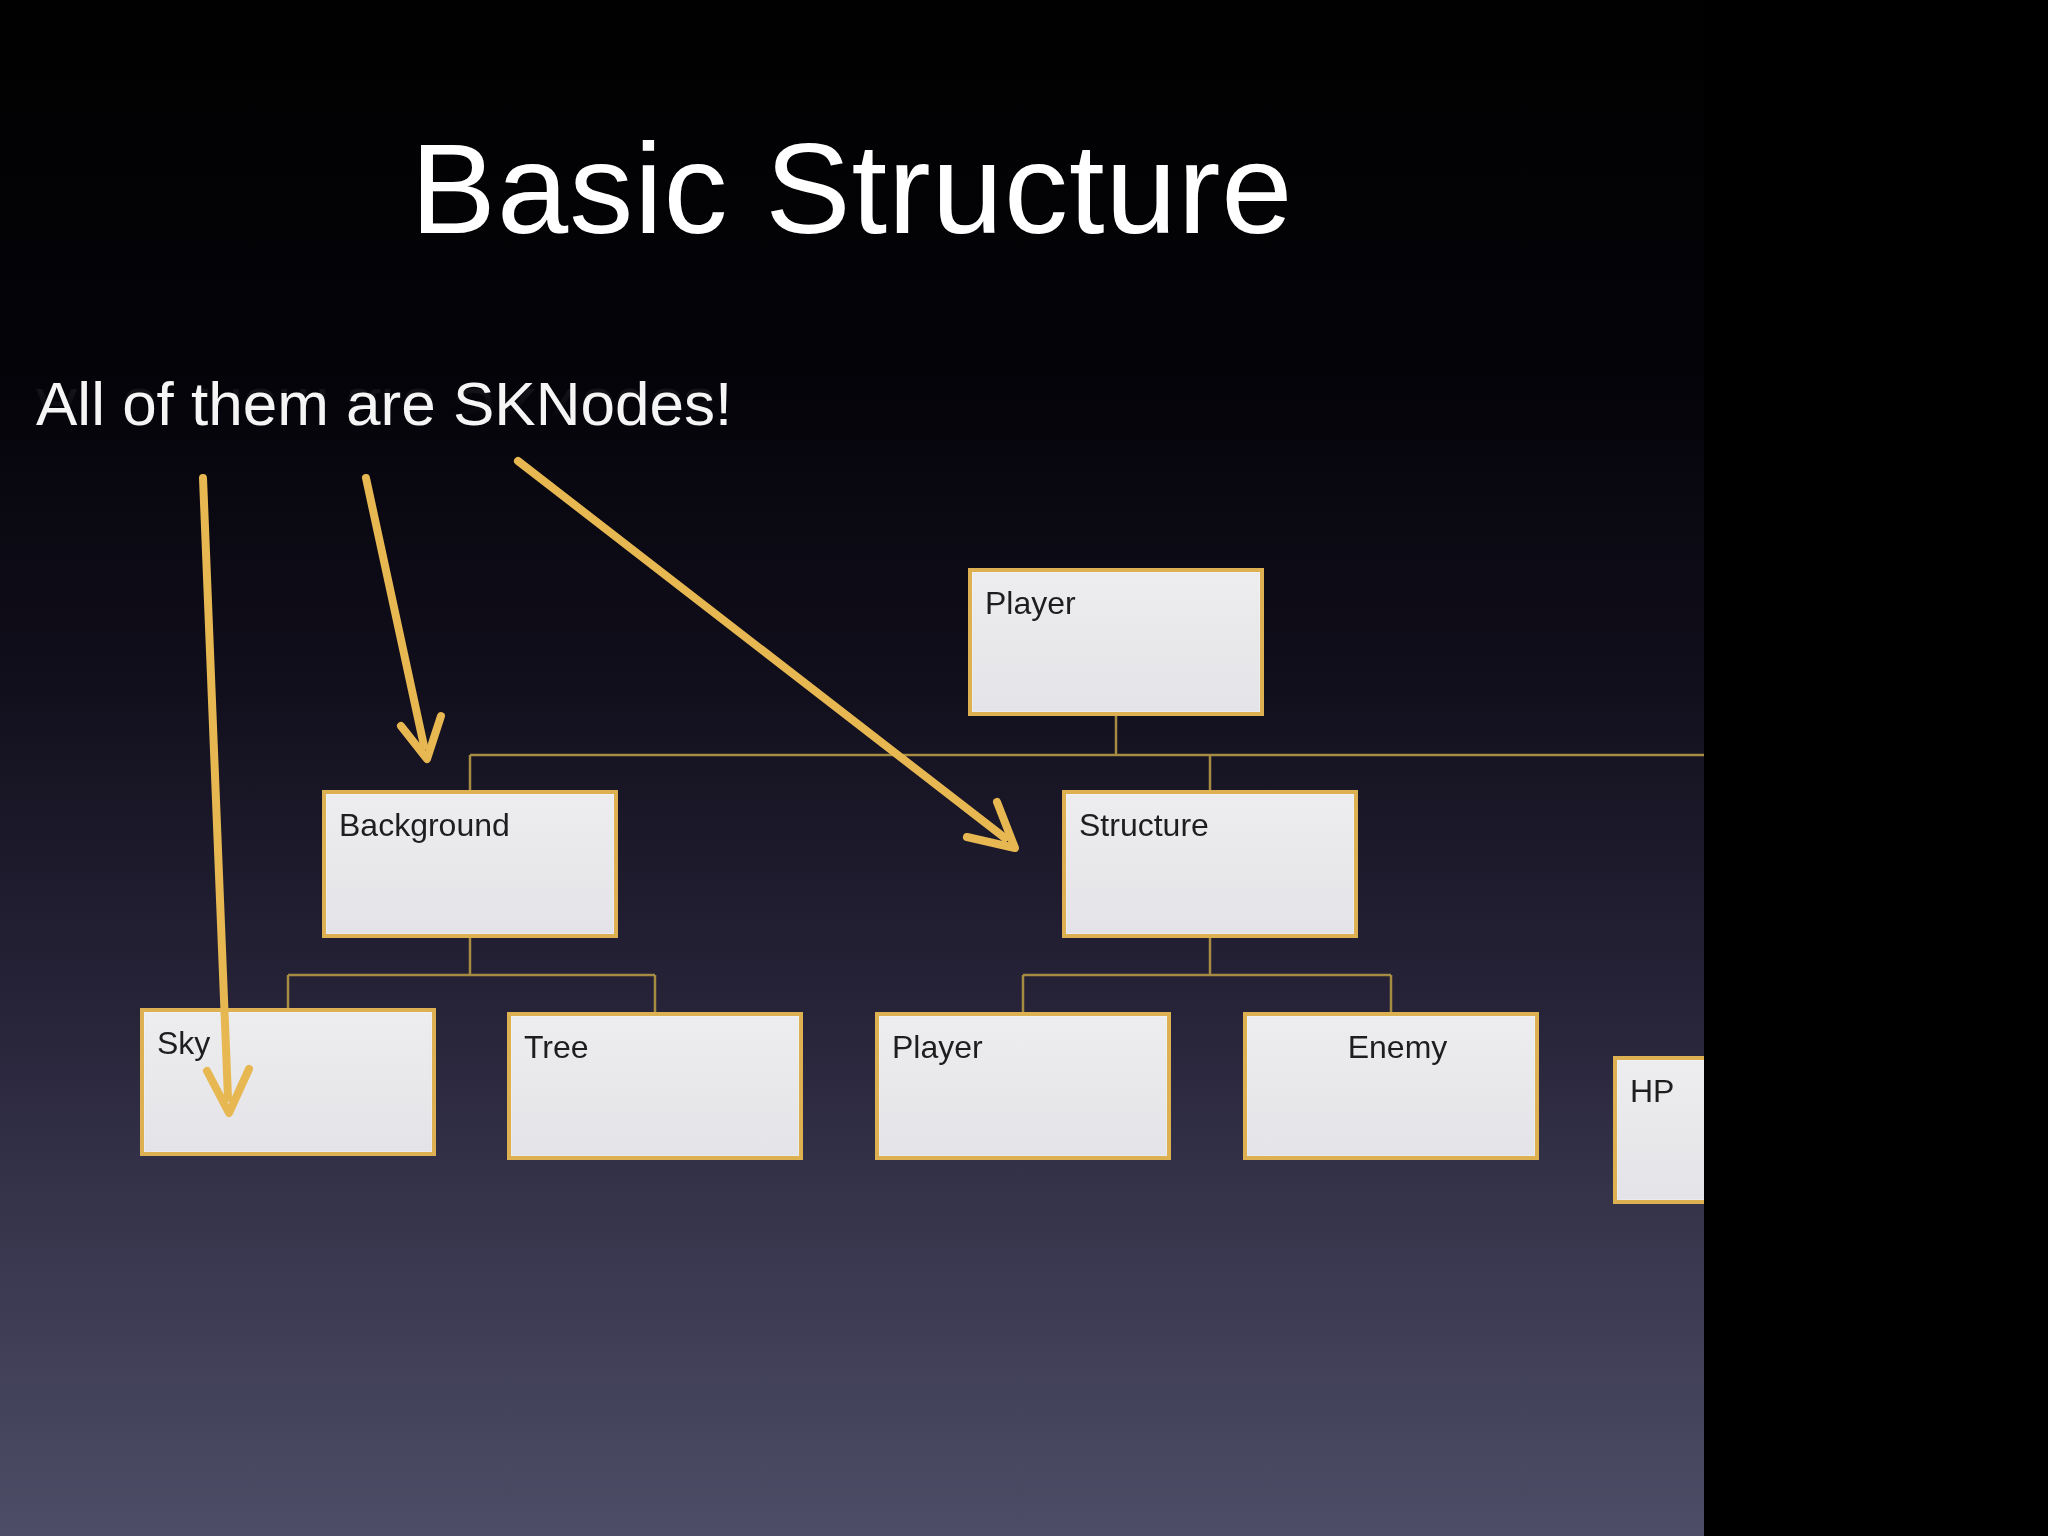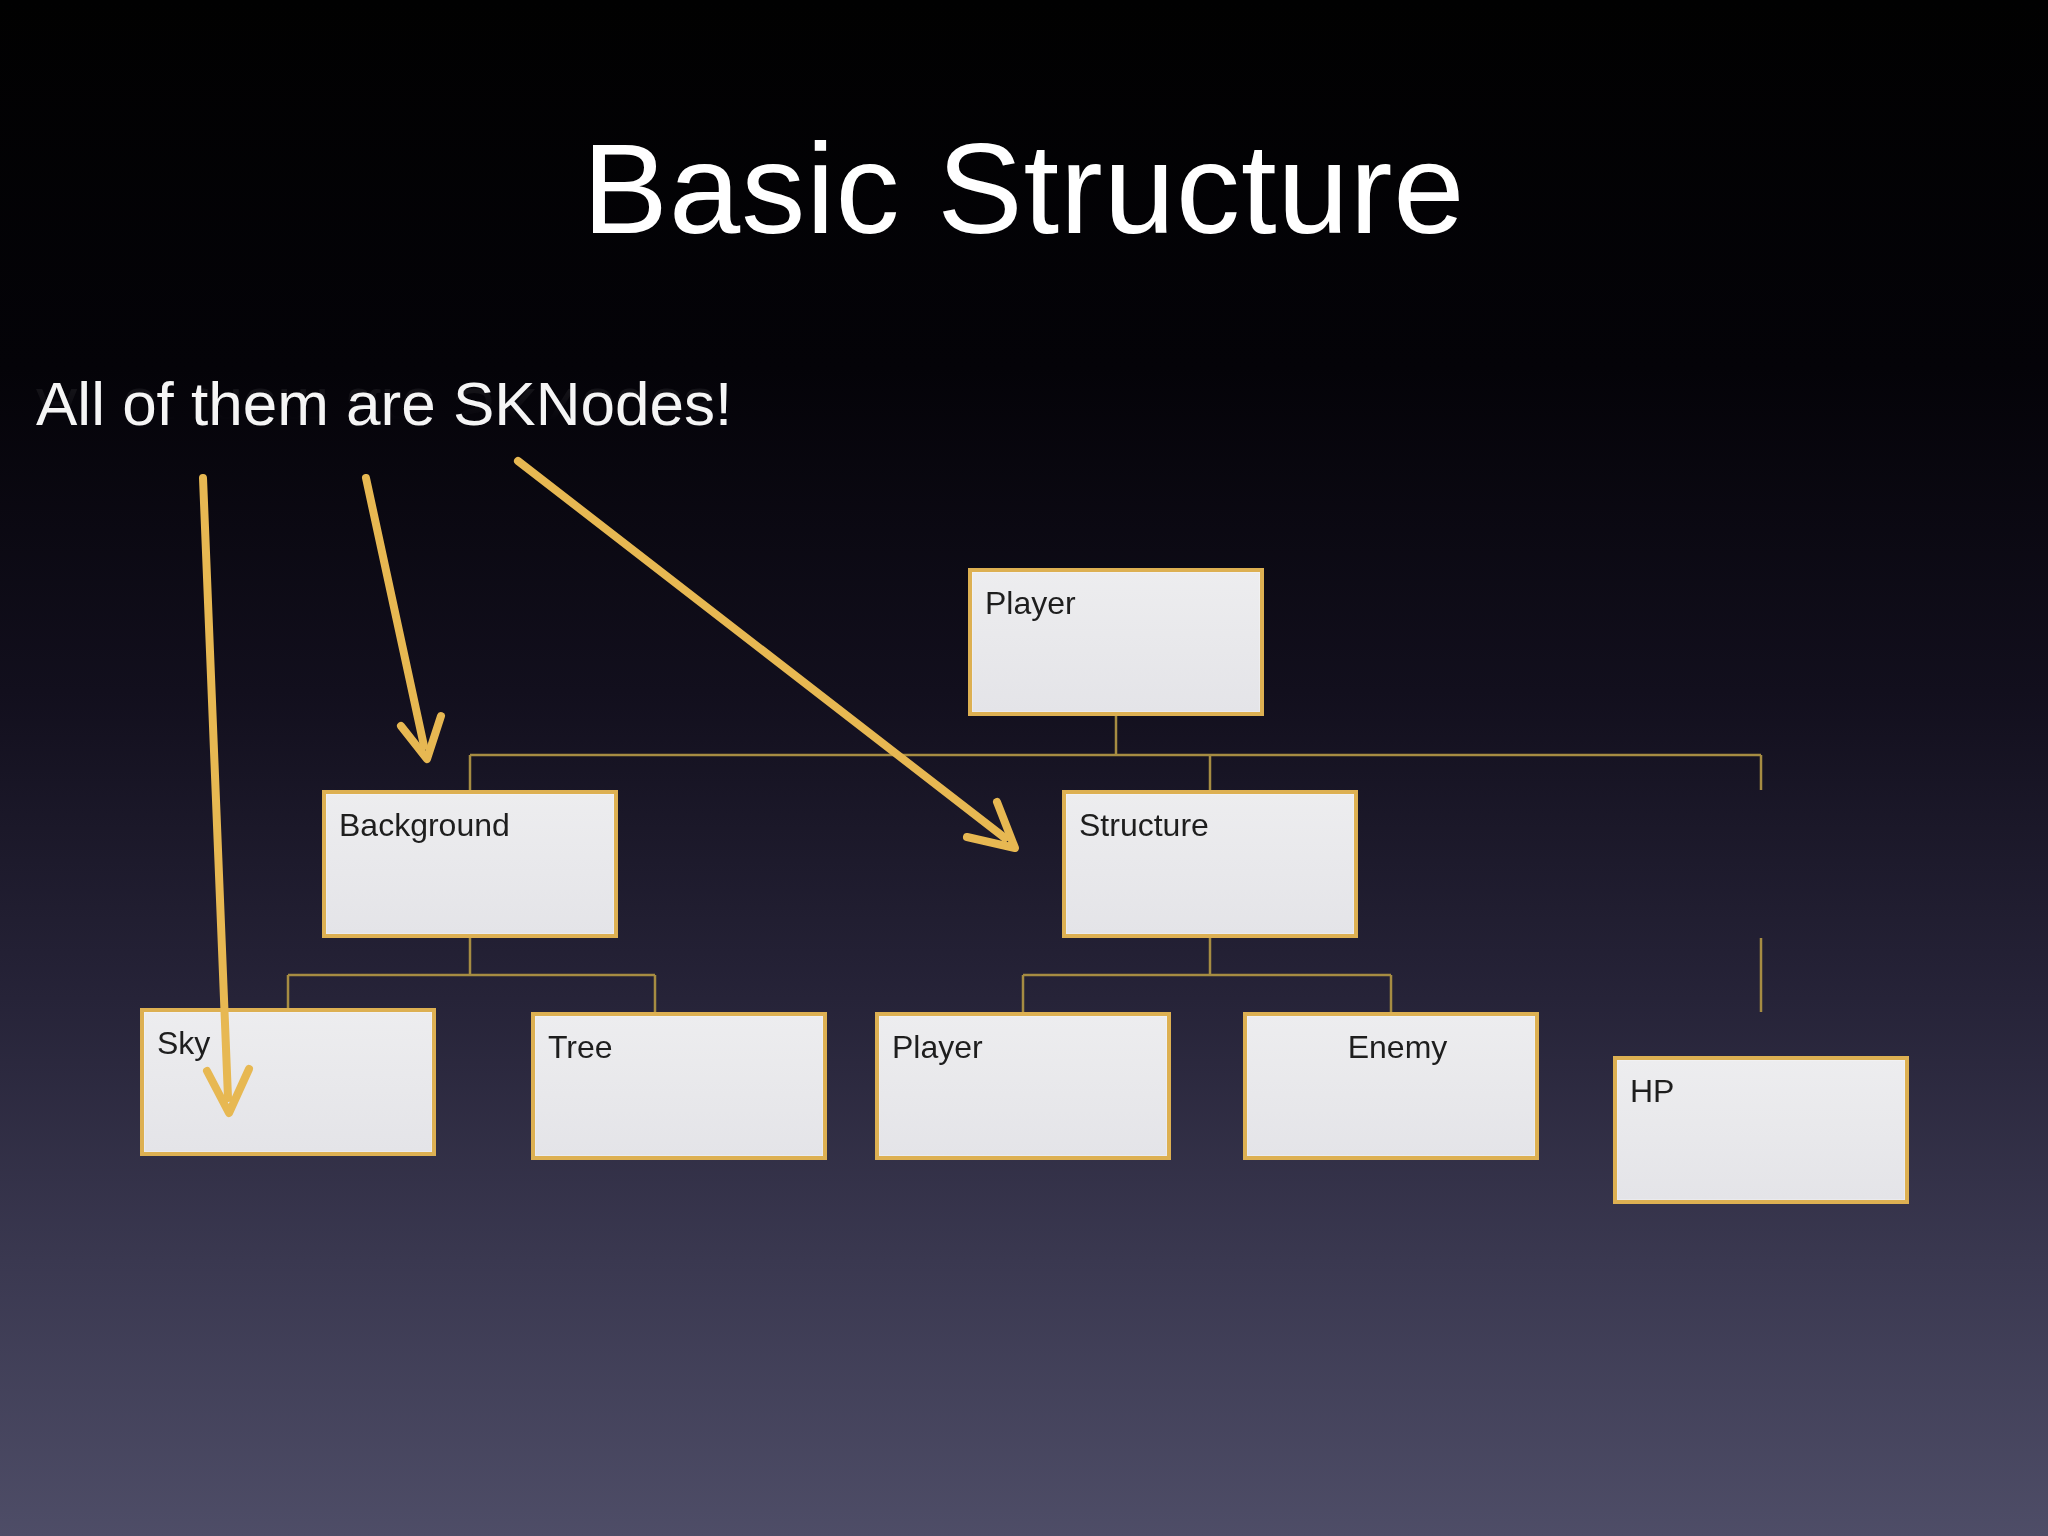--- a/index.html
+++ b/index.html
@@ -2,21 +2,21 @@
 <html><head>
 <meta charset="utf-8">
 <style>
   html, body {
     margin: 0;
     padding: 0;
     background: #000;
   }
   .slide {
     position: relative;
-    width: 2048px;
+    width: 1704px;
     height: 1536px;
     overflow: hidden;
     background: linear-gradient(to bottom,
       #010101 0%,
       #040308 24%,
       #120f1d 45%,
       #262338 65%,
       #3a3850 82%,
       #4e4d67 100%);
     font-family: "Liberation Sans", sans-serif;
@@ -75,21 +75,21 @@
     color: #1e1e1e;
     font-size: 32px;
     padding: 13px 0 0 13px;
     box-shadow: 0 0 0 1px rgba(255,255,255,0.25) inset;
   }
   #node-skscene    { left: 968px;  top: 568px; }
   #node-background { left: 322px;  top: 790px; }
   #node-foreground { left: 1062px; top: 790px; }
   #node-hud        { left: 1613px; top: 790px; }
   #node-sky        { left: 140px;  top: 1008px; }
-  #node-tree       { left: 507px;  top: 1012px; margin-left: 24px; }
+  #node-tree       { left: 507px;  top: 1012px; }
   #node-player     { left: 875px;  top: 1012px; }
   #node-enemy      { left: 1243px; top: 1012px; text-align: center; }
   #node-hp         { left: 1613px; top: 1012px; margin-top: 44px; }
 </style>
 </head>
 <body>
 
 <div class="slide">
 
   <div class="slide-title">Basic Structure</div>

